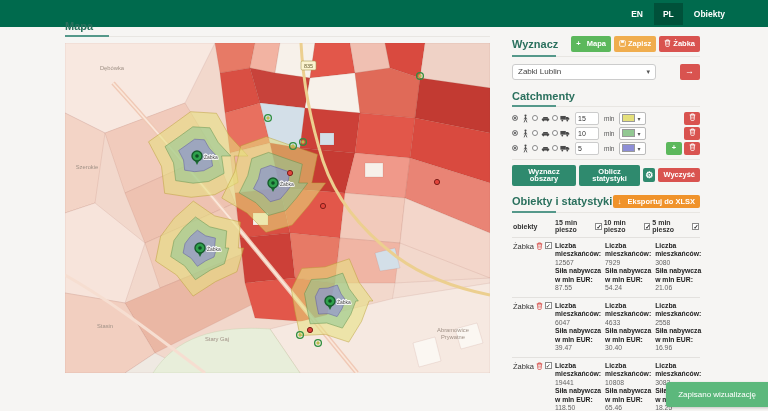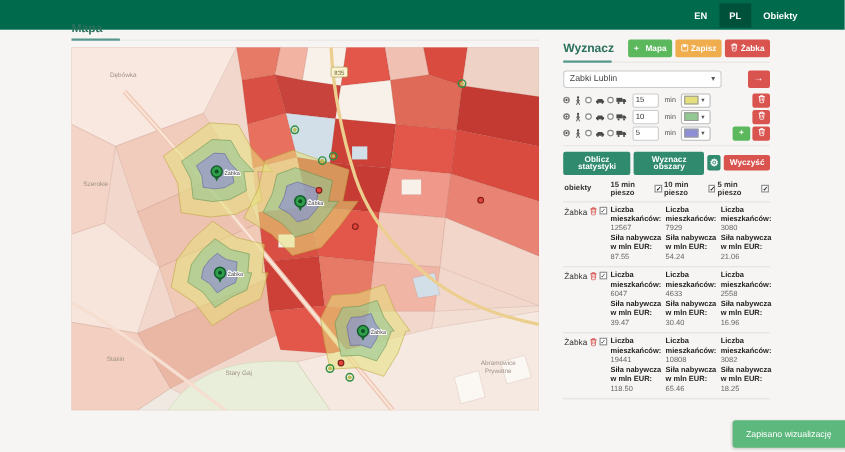--- a/index.html
+++ b/index.html
@@ -261,20 +261,23 @@
   <div class="select-row">
     <div class="select-box">
       <span>Zabki Lublin</span>
       <span class="caret">▾</span>
     </div>
     <button class="btn btn-red go-btn">
         <span>→</span>
       </button>
   </div>
 
+  <div class="sec-head" style="margin-top:10px">
+    <span class="sec-title">Catchmenty</span>
+  </div>
 
   <div class="catch-rows" id="catch-rows">
   <div class="catch-row">
     <span class="radio on"></span>
     <span class="mode-ic">
           <svg viewBox="0 0 10 12" width="7" height="9">
             <circle cx="5" cy="1.8" r="1.5" fill="#4a4a4a"></circle>
             <path d="M5 3.5v3M5 6.5 3.2 11M5 6.5 6.8 11M5 4.3 3 6.2M5 4.3 7 6.2" stroke="#4a4a4a" stroke-width="1.2" fill="none" stroke-linecap="round"></path>
           </svg>
         </span>
@@ -391,28 +394,32 @@
     <button class="btn btn-red btn-sq">
           <span class="js-trash"><svg viewBox="0 0 10 11" width="7" height="8">
               <path d="M1 2.5h8M3.5 2.5V1h3v1.5M2 2.5l.6 7a1 1 0 0 0 1 .9h2.8a1 1 0 0 0 1-.9l.6-7z" fill="none" stroke="currentColor" stroke-width="1.1"></path>
               <path d="M4 4.7v3.3M6 4.7v3.3" stroke="currentColor" stroke-width="0.9"></path>
             </svg></span>
         </button>
   </div>
 </div>
 
   <div class="actions-row">
+    <button class="btn btn-teal">Wyznacz obszary</button>
     <button class="btn btn-teal">Oblicz statystyki</button>
-    <button class="btn btn-teal">Wyznacz obszary</button>
     <button class="btn btn-teal gear-btn">
         <span>⚙</span>
       </button>
     <button class="btn btn-red clear-btn">Wyczyść</button>
   </div>
 
+  <div class="sec-head stats-head">
+    <span class="sec-title">Obiekty i statystyki</span>
+    <button class="btn btn-export"><span>↓</span>&nbsp;<span>Eksportuj do XLSX</span></button>
+  </div>
 
   <div class="stat-table">
     <div class="t-row t-head">
       <div>
           <span>obiekty</span>
         </div>
       <div class="stat-col">
           <span>15 min pieszo</span>
           <span class="cb checked"></span>
         </div>

